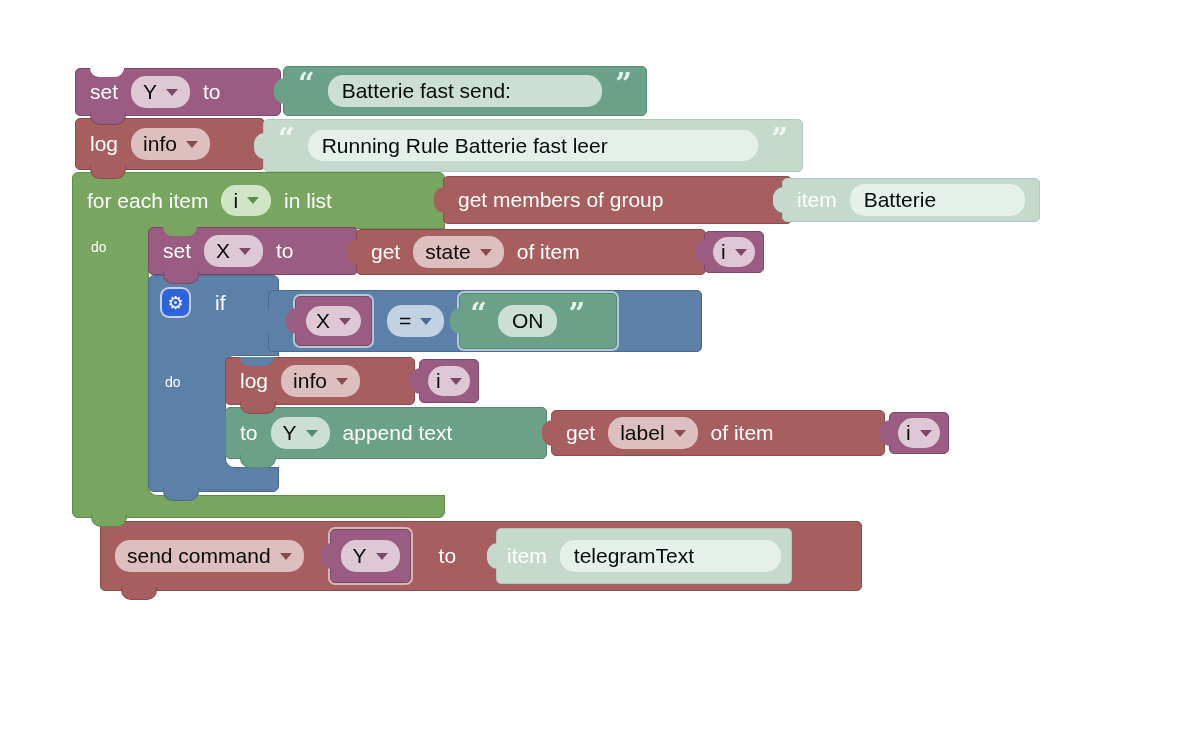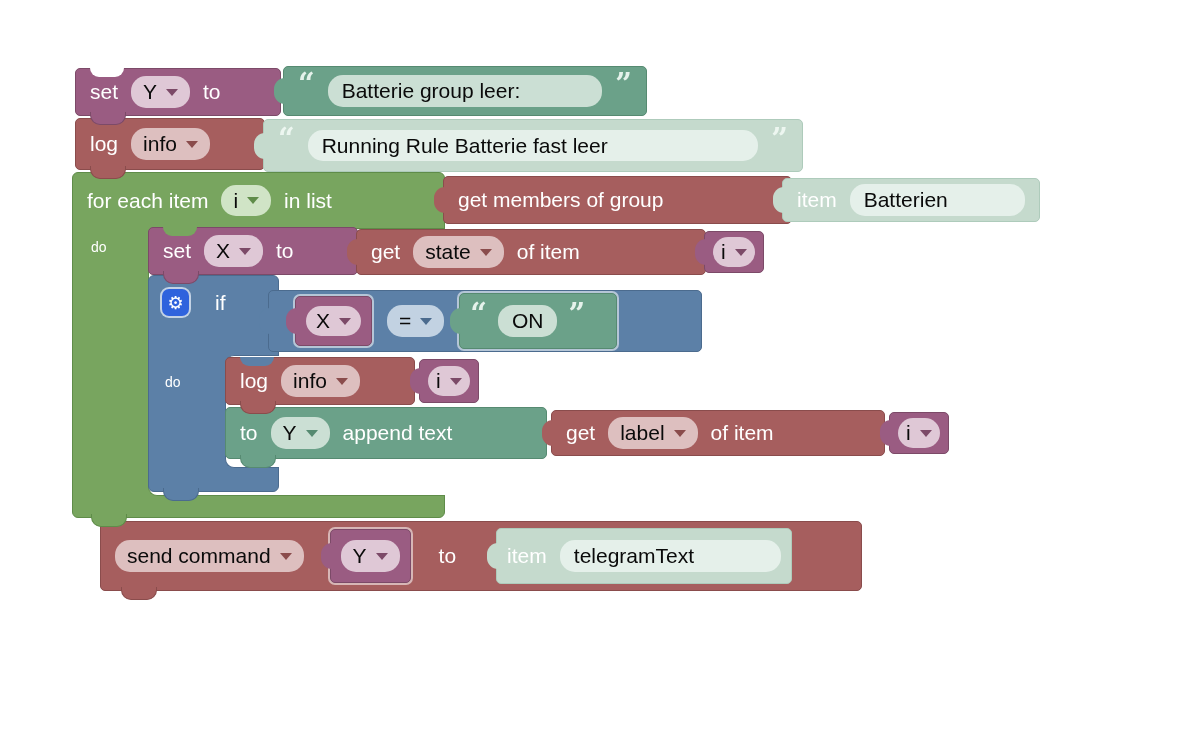--- a/index.html
+++ b/index.html
@@ -107,21 +107,21 @@
     <div class="do-lbl" style="left:18px;top:66px;">do</div>
     <div class="tab" style="left:18px;"></div>
   </div>
 
   <div class="block red val" style="left:443px;top:176px;width:349px;height:48px;">
     <span class="lbl">get members of group</span>
   </div>
 
   <div class="block pale val" style="left:782px;top:178px;width:258px;height:44px;">
     <span class="lbl">item</span>
-    <span class="tf grow">Batterien</span>
+    <span class="tf grow">Batterie</span>
   </div>
 
   <div class="cblock blue-c" style="left:148px;top:275px;width:131px;height:217px;">
     <div class="cutout" style="left:76px;top:79px;right:-1px;bottom:23px;"></div>
     <div class="chead" style="left:13px;top:13px;padding:0;gap:26px;">
       <span class="gear">⚙</span>
       <span class="lbl">if</span>
     </div>
     <div class="do-lbl" style="left:16px;top:98px;">do</div>
     <div class="tab"></div>
@@ -236,17 +236,17 @@
       <span>Y</span>
       <span class="arr"></span>
     </span>
     <span class="lbl">to</span>
     <div class="notch on-white"></div>
     <div class="tab"></div>
   </div>
 
   <div class="block teal val" style="left:283px;top:66px;width:364px;height:50px;">
     <span class="quote">“</span>
-    <span class="tf grow">Batterie group leer:</span>
+    <span class="tf grow">Batterie fast send:</span>
     <span class="quote">”</span>
   </div>
 
 </div>
 
 </body></html>

